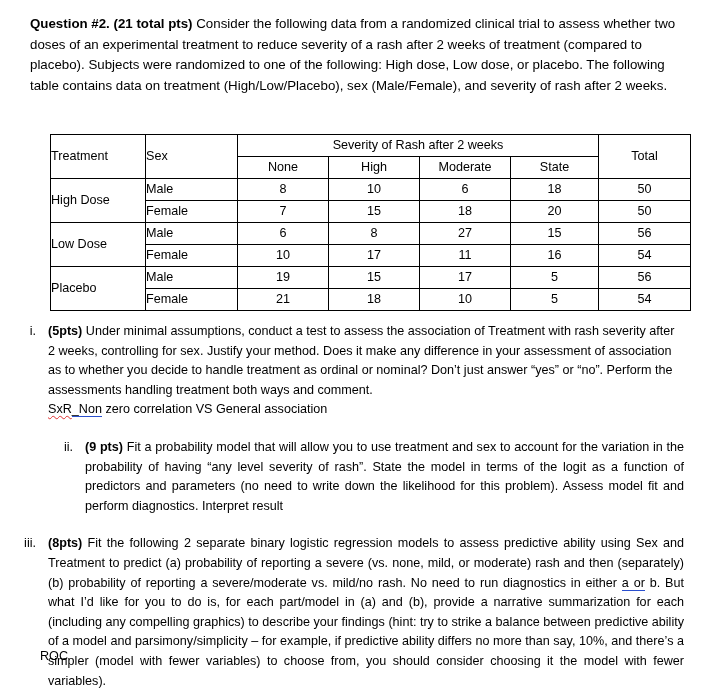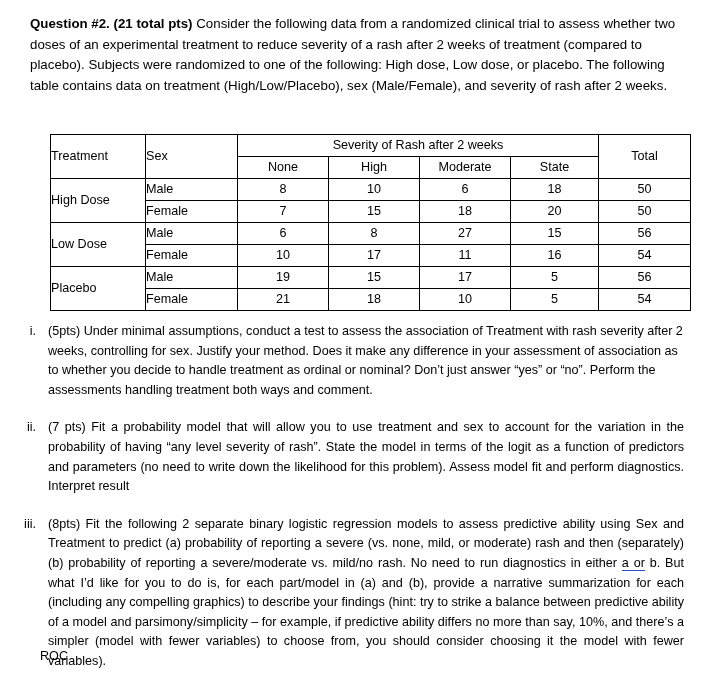--- a/index.html
+++ b/index.html
@@ -88,21 +88,21 @@
     top: 0;
     width: 36px;
     text-align: right;
     font-size: 12.6px;
   }
   .qbody {
     margin-left: 48px;
     margin-right: 33px;
   }
   .qbody.just { text-align: justify; }
-  .qbody b { font-weight: normal; }
+  .qbody b { font-weight: bold; }
 
   .sub-line { display: block; }
 
   
   .sqg {
     text-decoration: underline;
     text-decoration-color: #e03030;
     text-decoration-style: wavy;
     text-decoration-thickness: 1px;
     text-underline-offset: 2px;
@@ -213,27 +213,28 @@
       </tbody>
     </table>
   </div>
 
   <div class="qlist">
 
     <div class="qitem">
       <span class="qnum">i.</span>
       <div class="qbody">
         <b>(5pts)</b><span> Under minimal assumptions, conduct a test to assess the association of Treatment with rash severity after 2 weeks, controlling for sex.  Justify your method.  Does it make any difference in your assessment of association as to whether you decide to handle treatment as ordinal or nominal?  Don’t just answer “yes” or “no”. Perform the assessments handling treatment both ways and comment.</span>
+        <span class="sub-line"><span class="sqg">SxR</span><span class="blue-u">_Non</span><span> zero correlation  VS General association</span></span>
       </div>
     </div>
 
-    <div class="qitem" style="margin-top:18px;">
+    <div class="qitem" style="margin-top:18px;margin-left:37px;">
       <span class="qnum">ii.</span>
       <div class="qbody just">
-        <b>(7 pts)</b><span> Fit a probability model that will allow you to use treatment and sex to account for the variation in the probability of having “any level severity of rash”.   State the model in terms of the logit as a function of predictors and parameters (no need to write down the likelihood for this problem).  Assess model fit and perform diagnostics.  Interpret result</span>
+        <b>(9 pts)</b><span> Fit a probability model that will allow you to use treatment and sex to account for the variation in the probability of having “any level severity of rash”.   State the model in terms of the logit as a function of predictors and parameters (no need to write down the likelihood for this problem).  Assess model fit and perform diagnostics.  Interpret result</span>
       </div>
     </div>
 
     <div class="qitem" style="margin-top:18px;">
       <span class="qnum">iii.</span>
       <div class="qbody just">
         <b>(8pts)</b><span> Fit the following 2 separate binary logistic regression models to assess predictive ability using Sex and Treatment to predict (a) probability of reporting a severe (vs. none, mild, or moderate) rash and then (separately) (b) probability of reporting a severe/moderate vs. mild/no rash.  No need to run diagnostics in either </span><span class="blue-u">a or</span><span> b.  But what I’d like for you to do is, for each part/model in (a) and (b), provide a narrative summarization for each (including any compelling graphics) to describe your findings (hint: try to strike a balance between predictive ability of a model and parsimony/simplicity – for example, if predictive ability differs no more than say, 10%, and there’s a simpler (model with fewer variables) to choose from, you should consider choosing it the model with fewer variables).</span>
       </div>
     </div>
 

